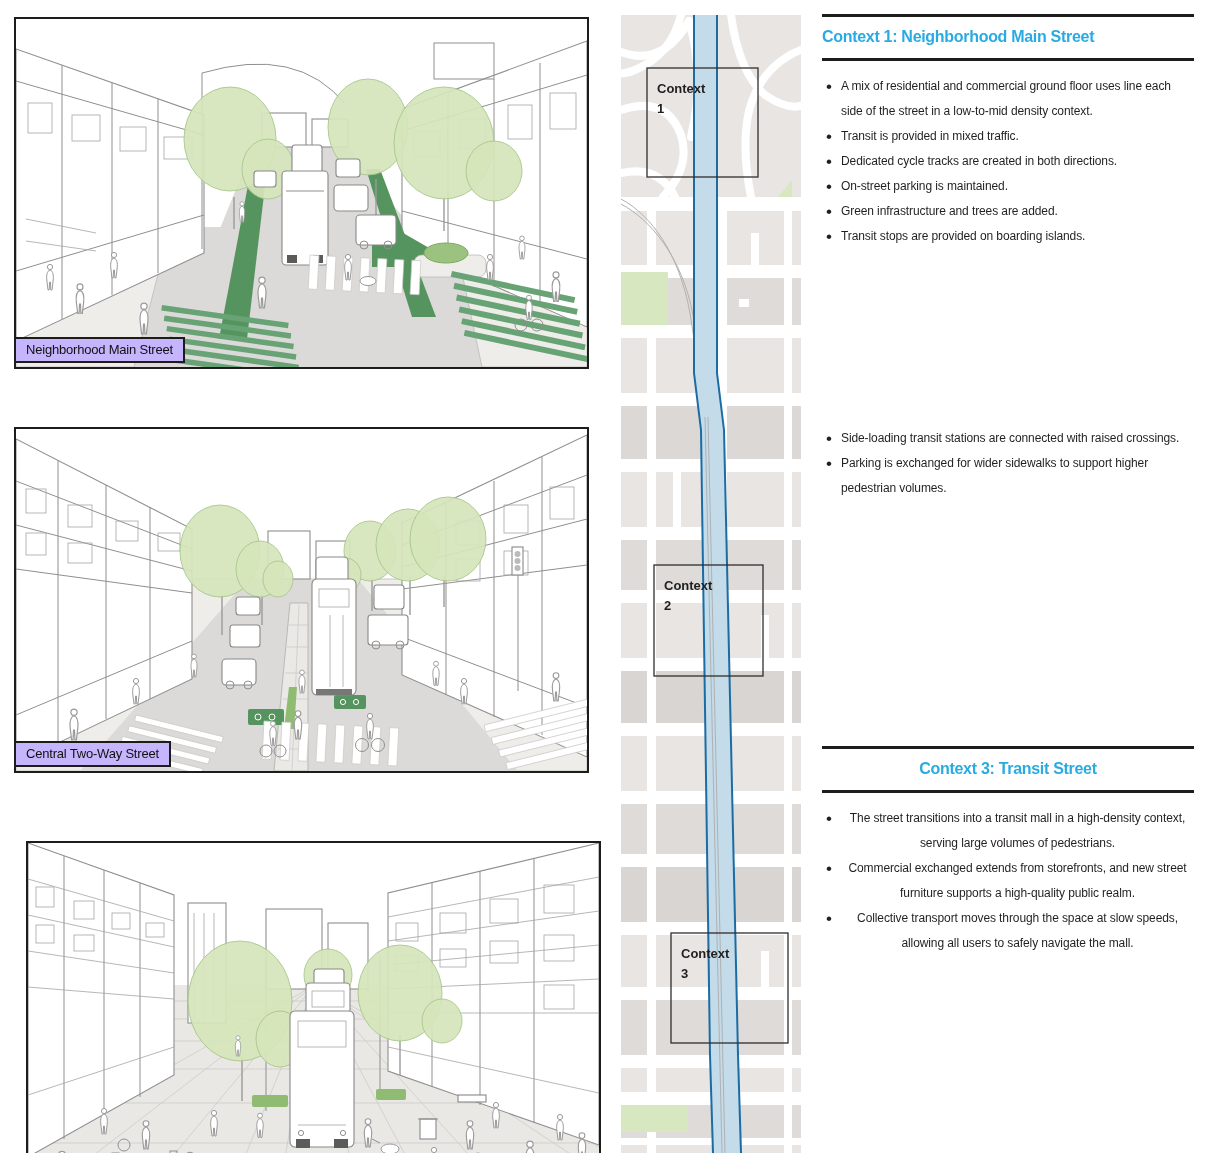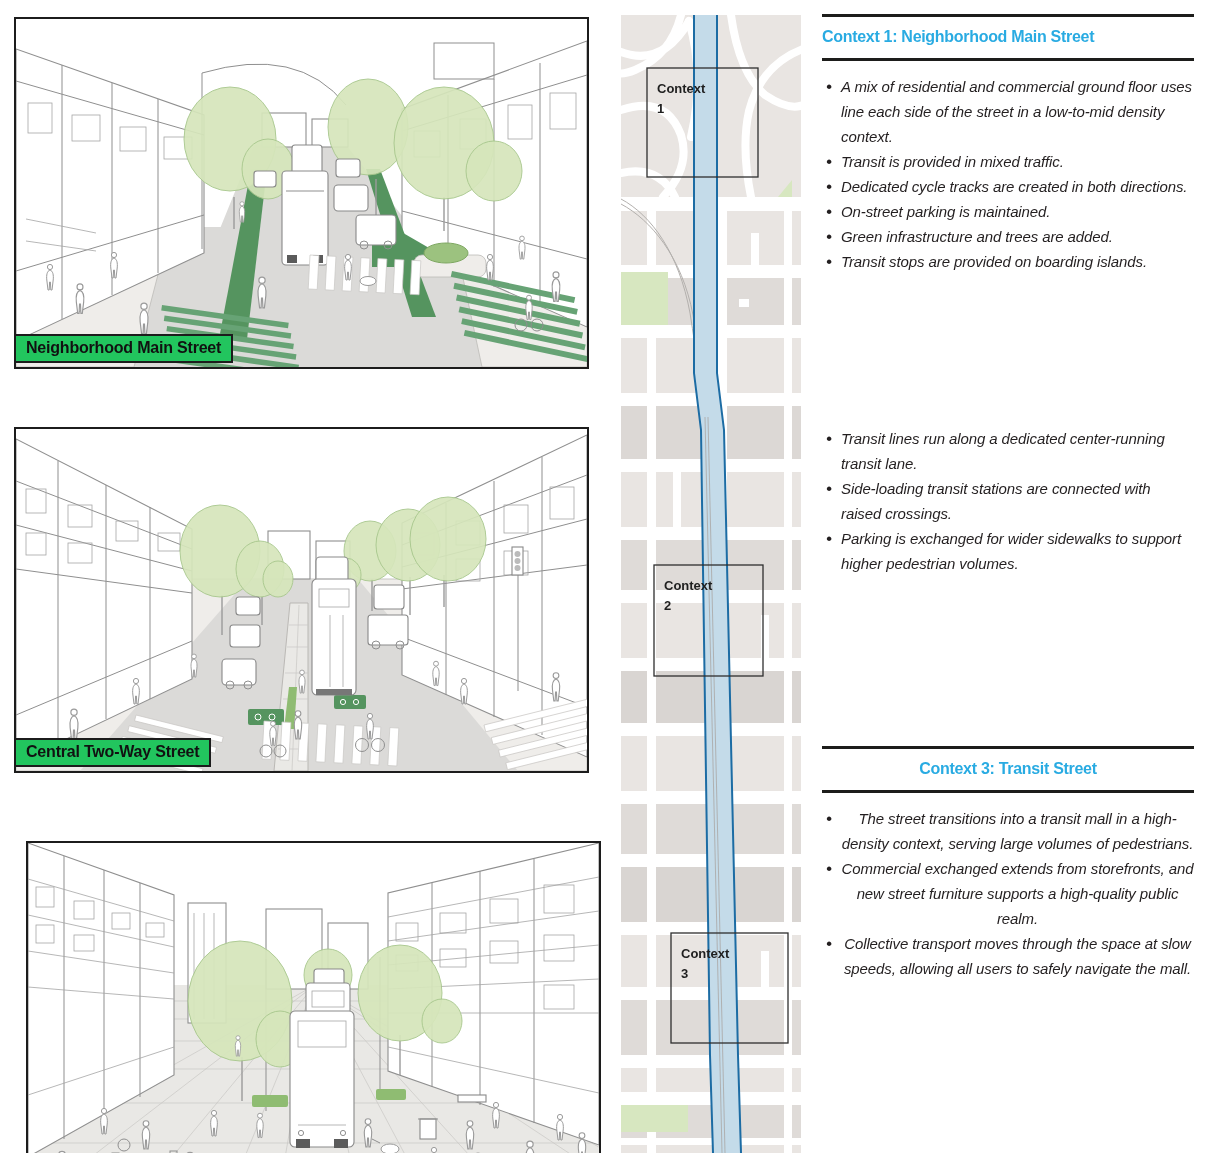--- a/index.html
+++ b/index.html
@@ -1,30 +1,30 @@
 <!DOCTYPE html>
 <html><head>
 <meta charset="utf-8">
 <style>
   html,body{margin:0;padding:0;background:#ffffff;}
   .page{position:relative;width:1221px;height:1153px;background:#fff;overflow:hidden;
         font-family:"Liberation Sans",sans-serif;color:#231f20;}
   
   .panel{position:absolute;left:14px;width:575px;border:2px solid #1c1c1c;background:#fff;box-sizing:border-box;}
   .panel svg{display:block;}
-  .panel-label{position:absolute;left:-2px;bottom:4px;background:#22c55e;border:2px solid #1c1c1c;
-               font-weight:bold;font-size:16px;letter-spacing:-0.2px;padding:3px 10px 4px;white-space:nowrap;color:#111;}
+  .panel-label{position:absolute;left:-2px;bottom:4px;background:#c4b5fd;border:2px solid #1c1c1c;
+               font-weight:normal;font-size:13px;letter-spacing:-0.2px;padding:3px 10px 4px;white-space:nowrap;color:#111;}
   
   .map{position:absolute;left:621px;top:15px;width:180px;height:1138px;}
   .map text{font-family:"Liberation Sans",sans-serif;font-weight:bold;font-size:13px;fill:#1f1f1f;}
   
   .ctx{position:absolute;left:822px;width:372px;}
   .ctx h2{margin:0;padding:7px 0 8px;border-top:3px solid #1d1d1b;border-bottom:3px solid #1d1d1b;
           color:#29abe2;font-size:16px;line-height:26px;letter-spacing:-0.3px;}
-  .ctx ul{list-style:none;margin:13px 0 0;padding:0;font-size:15px;line-height:25px;letter-spacing:-0.1px;font-style:italic;}
+  .ctx ul{list-style:none;margin:13px 0 0;padding:0;font-size:12px;line-height:25px;letter-spacing:-0.1px;}
   .ctx li{position:relative;padding-left:19px;}
   .ctx li::before{content:"\2022";position:absolute;left:4px;top:0;font-size:17px;}
   
   .ln{fill:none;stroke:#8f8f8f;stroke-width:1;}
   .lnt{fill:none;stroke:#a5a5a5;stroke-width:.8;}
   .bld{fill:#ffffff;stroke:#8f8f8f;stroke-width:1.1;}
   .tree{fill:#d6e6bb;stroke:#a8c78d;stroke-width:1;}
   .trunk{fill:none;stroke:#9b9b9b;stroke-width:1.4;}
   .road{fill:#dbdad8;}
   .walk{fill:#efedea;stroke:#bdbbb8;stroke-width:.8;}
@@ -509,21 +509,20 @@
       <li>Transit is provided in mixed traffic.</li>
       <li>Dedicated cycle tracks are created in both directions.</li>
       <li>On-street parking is maintained.</li>
       <li>Green infrastructure and trees are added.</li>
       <li>Transit stops are provided on boarding islands.</li>
     </ul>
   </section>
 
   <section class="ctx" style="top:413px;">
     <ul>
-      <li>Transit lines run along a dedicated center-running transit lane.</li>
       <li>Side-loading transit stations are connected with raised crossings.</li>
       <li>Parking is exchanged for wider sidewalks to support higher pedestrian volumes.</li>
     </ul>
   </section>
 
   <section class="ctx" style="top:746px;text-align:center;">
     <h2>Context 3: Transit Street</h2>
     <ul>
       <li>The street transitions into a transit mall in a high-density context, serving large volumes of pedestrians.</li>
       <li>Commercial exchanged extends from storefronts, and new street furniture supports a high-quality public realm.</li>

